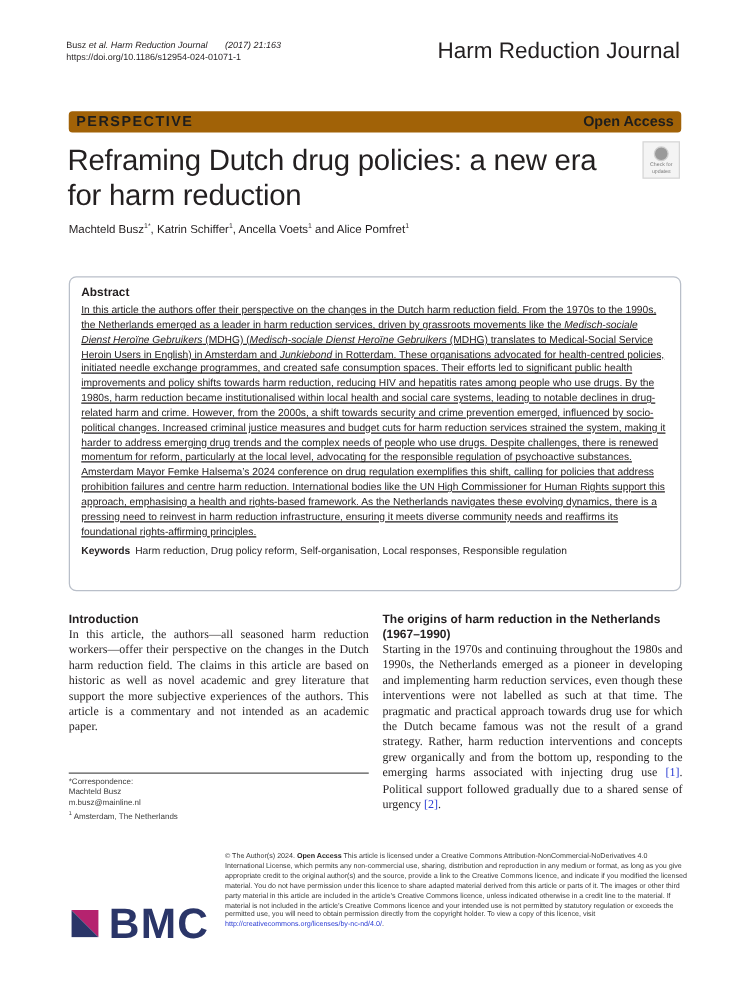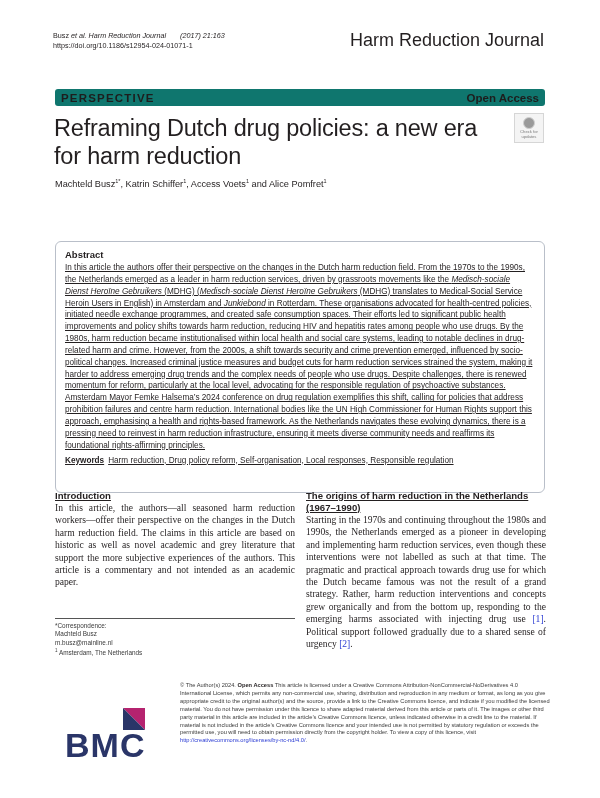--- a/index.html
+++ b/index.html
@@ -4,49 +4,49 @@
 <style>
   * { box-sizing: border-box; margin: 0; padding: 0; }
   html, body { width: 600px; height: 798px; background: #ffffff; overflow: hidden; }
   body { position: relative; font-family: "Liberation Sans", sans-serif; color: #231f20; }
 
   .running-head { position: absolute; left: 53px; top: 31px; font-size: 7.2px; line-height: 10px; color: #231f20; }
   .running-head .journal-it { font-style: italic; }
   .running-head .vol { font-style: italic; margin-left: 14px; }
   .journal-name-top { position: absolute; right: 56px; top: 30px; font-size: 18px; color: #231f20; }
 
-  .type-bar { position: absolute; left: 55px; top: 89px; width: 490px; height: 17px; background: #0f766e; border-radius: 3px; display: flex; align-items: center; justify-content: space-between; padding: 0 6px; }
+  .type-bar { position: absolute; left: 55px; top: 89px; width: 490px; height: 17px; background: #a16207; border-radius: 3px; display: flex; align-items: center; justify-content: space-between; padding: 0 6px; }
   .type-bar .label { font-weight: bold; font-size: 11.5px; letter-spacing: 1.2px; color: #1d1d1d; }
   .type-bar .oa { font-weight: bold; font-size: 11.5px; color: #1d1d1d; }
 
   .check-badge { position: absolute; left: 514px; top: 113px; width: 30px; height: 30px; border: 1px solid #d6d6d6; background: #f4f4f4; display: flex; flex-direction: column; align-items: center; padding-top: 3px; }
   .check-badge .circ { width: 12px; height: 12px; border-radius: 50%; background: #9a9a9a; border: 1.5px solid #cfcfcf; }
   .check-badge .txt { font-size: 4.2px; line-height: 4.6px; color: #7a7a7a; text-align: center; margin-top: 1px; }
 
   .title { position: absolute; left: 54px; top: 114px; width: 450px; font-size: 23.5px; line-height: 28px; color: #231f20; font-weight: normal; letter-spacing: -0.2px; }
   .authors { position: absolute; left: 55px; top: 178px; font-size: 9.2px; color: #231f20; }
   .authors sup { font-size: 5.5px; }
 
-  .abstract-box { position: absolute; left: 55px; top: 221px; width: 490px; height: 252px; border: 1px solid #b9bfc9; border-radius: 6px; padding: 7px 9px; margin-top: 20px; }
+  .abstract-box { position: absolute; left: 55px; top: 221px; width: 490px; height: 252px; border: 1px solid #b9bfc9; border-radius: 6px; padding: 7px 9px; }
   .abstract-box h2 { font-size: 9.5px; font-weight: bold; margin-bottom: 2px; }
   .abstract-box p.abs { font-size: 8.2px; line-height: 11.85px; color: #231f20; text-decoration: underline; }
-  .abstract-box .kw { margin-top: 3px; font-size: 8.2px; line-height: 11px; text-decoration: underline; }
+  .abstract-box .kw { margin-top: 3px; font-size: 8.2px; line-height: 11px; }
   .abstract-box .kw b { font-weight: bold; margin-right: 4px; }
 
   .col { position: absolute; top: 490px; width: 240px; }
   .col.left { left: 55px; }
   .col.right { left: 306px; }
-  .col h3 { font-size: 9.6px; font-weight: bold; line-height: 12px; color: #231f20; text-decoration: underline; }
+  .col h3 { font-size: 9.6px; font-weight: bold; line-height: 12px; color: #231f20; }
   .col p.body { font-family: "Liberation Serif", serif; font-size: 9.6px; line-height: 12.4px; text-align: justify; color: #231f20; }
   .col p.body .ref { color: #2a3bd3; }
 
   .footnote { position: absolute; left: 55px; top: 618px; width: 240px; border-top: 1px solid #555; padding-top: 3px; font-size: 6.4px; line-height: 8.4px; color: #3a3a3a; }
   .footnote sup { font-size: 4.5px; }
 
-  .bmc-logo { position: absolute; left: 57px; top: 708px; display: flex; align-items: flex-end; flex-direction: column; }
+  .bmc-logo { position: absolute; left: 57px; top: 724px; display: flex; align-items: center; }
   .bmc-logo .sq { width: 22px; height: 22px; position: relative; overflow: hidden; }
   .bmc-logo .word { font-size: 34px; font-weight: bold; color: #2a3568; margin-left: 8px; letter-spacing: 1px; line-height: 30px; }
 
   .license { position: absolute; left: 180px; top: 682px; width: 370px; font-size: 5.7px; line-height: 7.9px; color: #3a3a3a; }
   .license b { font-weight: bold; color: #231f20; }
   .license .link { color: #2a3bd3; }
 </style>
 </head>
 <body>
 
@@ -64,21 +64,21 @@
 </div>
 
 <div class="check-badge">
   <div class="circ"></div>
   <div class="txt">Check for updates</div>
 </div>
 
 <h1 class="title">Reframing Dutch drug policies: a new era for harm reduction</h1>
 
 <div class="authors">
-  <span>Machteld Busz</span><sup>1*</sup><span>, </span><span>Katrin Schiffer</span><sup>1</sup><span>, </span><span>Access Voets</span><sup>1</sup><span> and </span><span>Alice Pomfret</span><sup>1</sup>
+  <span>Machteld Busz</span><sup>1*</sup><span>, </span><span>Katrin Schiffer</span><sup>1</sup><span>, </span><span>Ancella Voets</span><sup>1</sup><span> and </span><span>Alice Pomfret</span><sup>1</sup>
 </div>
 
 <div class="abstract-box">
   <h2>Abstract</h2>
   <p class="abs"><span>In this article the authors offer their perspective on the changes in the Dutch harm reduction field. From the 1970s to the 1990s, the Netherlands emerged as a leader in harm reduction services, driven by grassroots movements like the </span><i>Medisch-sociale Dienst Heroïne Gebruikers</i><span> (MDHG) (</span><i>Medisch-sociale Dienst Heroïne Gebruikers</i><span> (MDHG) translates to Medical-Social Service Heroin Users in English) in Amsterdam and </span><i>Junkiebond</i><span> in Rotterdam. These organisations advocated for health-centred policies, initiated needle exchange programmes, and created safe consumption spaces. Their efforts led to significant public health improvements and policy shifts towards harm reduction, reducing HIV and hepatitis rates among people who use drugs. By the 1980s, harm reduction became institutionalised within local health and social care systems, leading to notable declines in drug-related harm and crime. However, from the 2000s, a shift towards security and crime prevention emerged, influenced by socio-political changes. Increased criminal justice measures and budget cuts for harm reduction services strained the system, making it harder to address emerging drug trends and the complex needs of people who use drugs. Despite challenges, there is renewed momentum for reform, particularly at the local level, advocating for the responsible regulation of psychoactive substances. Amsterdam Mayor Femke Halsema’s 2024 conference on drug regulation exemplifies this shift, calling for policies that address prohibition failures and centre harm reduction. International bodies like the UN High Commissioner for Human Rights support this approach, emphasising a health and rights-based framework. As the Netherlands navigates these evolving dynamics, there is a pressing need to reinvest in harm reduction infrastructure, ensuring it meets diverse community needs and reaffirms its foundational rights-affirming principles.</span></p>
   <div class="kw">
     <b>Keywords</b><span>Harm reduction, Drug policy reform, Self-organisation, Local responses, Responsible regulation</span>
   </div>
 </div>
 

